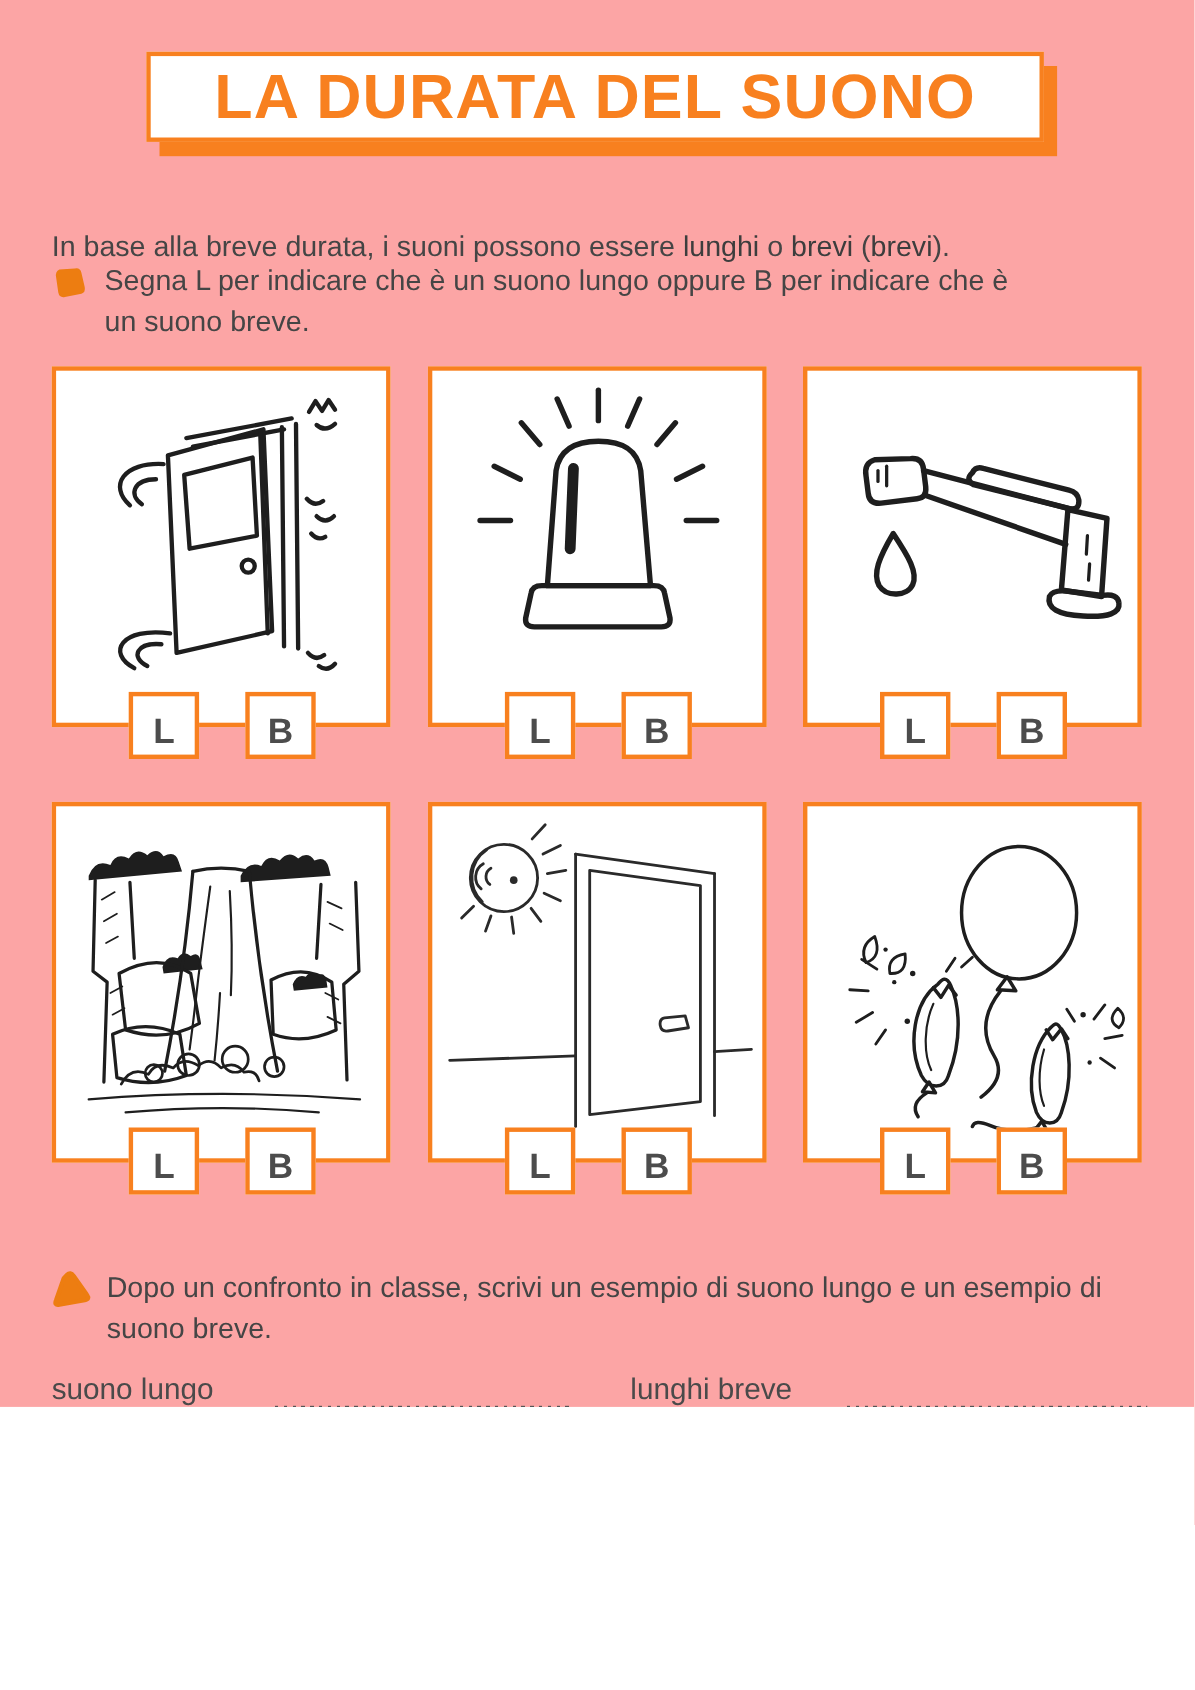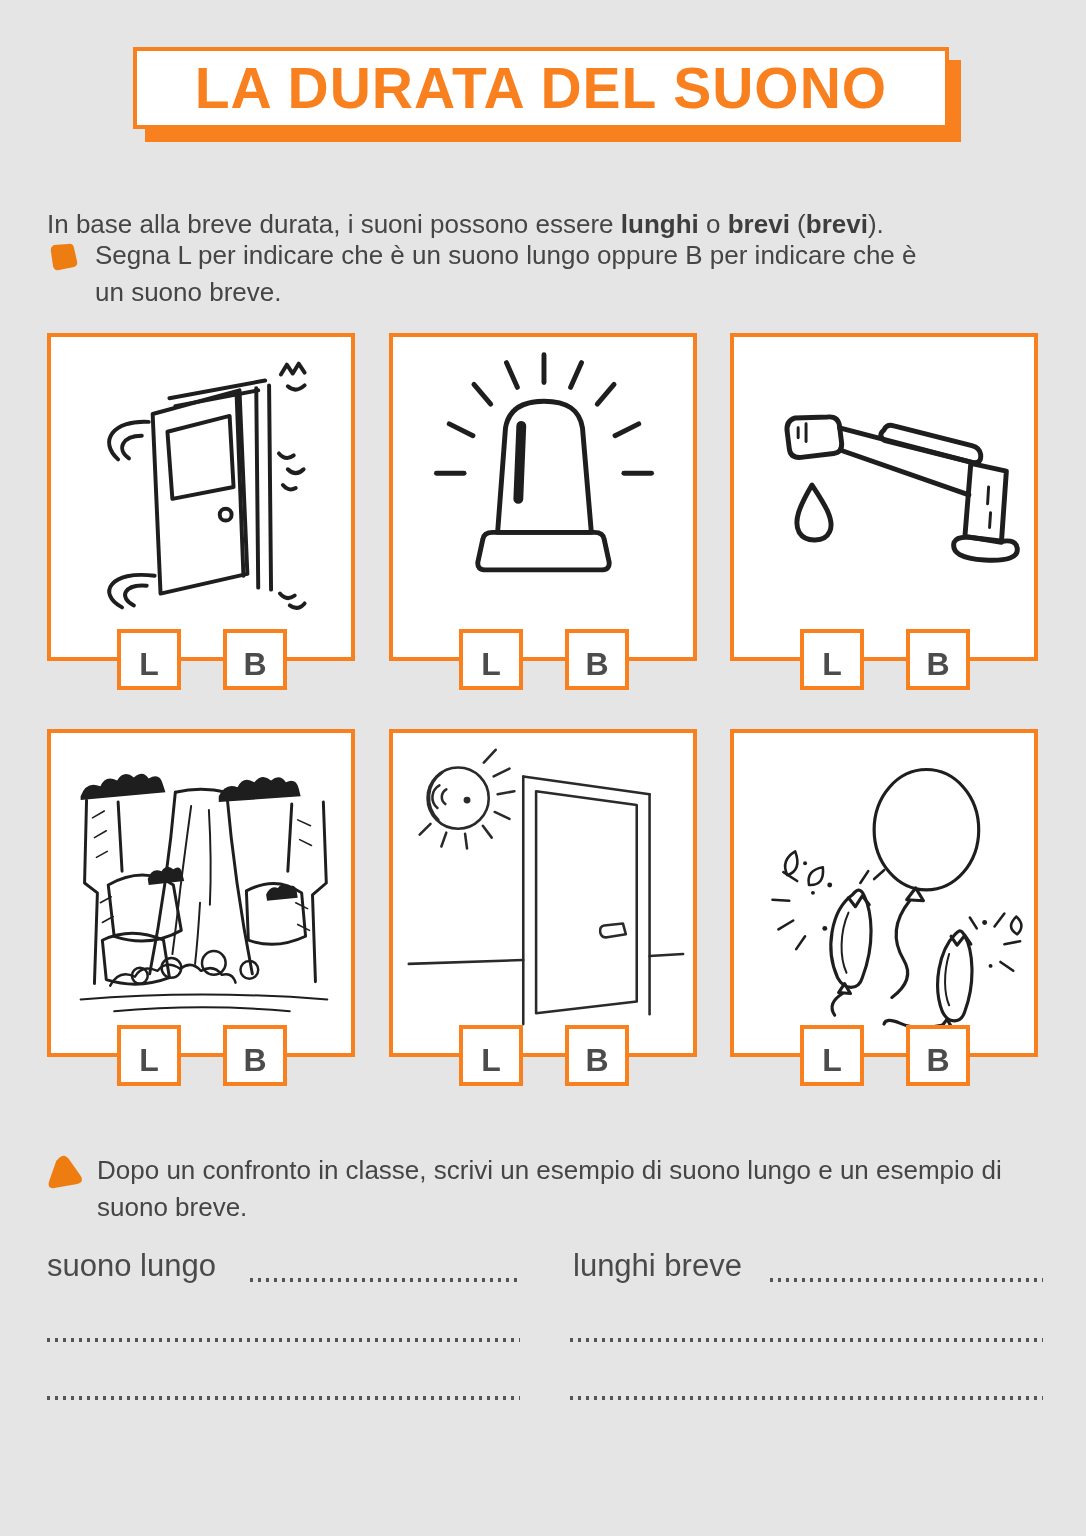--- a/index.html
+++ b/index.html
@@ -1,52 +1,52 @@
 <!DOCTYPE html>
 <html><head>
 <meta charset="utf-8">
 <style>
   html,body{margin:0;padding:0;background:#ffffff;}
   #page{
-    position:relative;width:1086px;height:1536px;margin:0 auto;background:#e5e5e5;
+    position:relative;width:1086px;height:1279px;margin:0 auto;background:#fca5a5;
     font-family:"Liberation Sans","DejaVu Sans",sans-serif;color:#434343;overflow:hidden;
   }
   
   .title-box{
     position:absolute;left:133px;top:47px;width:816px;height:82px;
     background:#fff;border:4px solid #F8801F;box-shadow:12px 13px 0 #F8801F;
     display:flex;align-items:center;justify-content:center;box-sizing:border-box;
   }
   .title-box h1{
     margin:0;font-size:57px;font-weight:bold;letter-spacing:1px;color:#F8801F;white-space:nowrap;
   }
   
   .intro{position:absolute;left:47px;top:181px;width:1000px;font-size:26px;line-height:35px;color:#454545;}
-  .intro b{font-weight:bold;color:#3d3d3d;}
+  .intro b{font-weight:normal;color:#3d3d3d;}
   .task{position:absolute;left:47px;display:flex;align-items:flex-start;}
   .task .bullet{flex:0 0 auto;margin-top:3px;}
   .task .task-text{margin-left:14px;font-size:26px;line-height:37px;color:#454545;}
   #task1{top:237px;} #task1 .task-text{width:845px;}
   #task2{top:1152px;} #task2 .task-text{width:915px;}
   
   .pic-box{
     position:absolute;width:308px;height:328px;border:4px solid #F8801F;background:#fff;box-sizing:border-box;
   }
   .pic-box svg.drawing{position:absolute;left:2px;top:2px;width:296px;height:296px;}
   .lb{
     position:absolute;width:64px;height:61px;border:4px solid #F8801F;background:#fff;box-sizing:border-box;
     top:292px;display:flex;align-items:center;justify-content:center;
     font-size:32px;font-weight:bold;color:#4c4c4c;padding-top:10px;
   }
   .lb.l{left:66px;} .lb.b{left:172px;}
   
   #box1{left:47px;top:333px;} #box2{left:389px;top:333px;} #box3{left:730px;top:333px;}
   #box4{left:47px;top:729px;} #box5{left:389px;top:729px;} #box6{left:730px;top:729px;}
   
-  .ans-label{position:absolute;font-size:31px;color:#4a4a4a;white-space:nowrap;}
+  .ans-label{position:absolute;font-size:27px;color:#4a4a4a;white-space:nowrap;}
   .dotline{
     position:absolute;height:4px;
     background-image:repeating-linear-gradient(to right,#555 0 3px,transparent 3px 8px);
   }
   
   .footer{position:absolute;left:0;top:1438px;width:100%;text-align:center;font-size:27px;color:#141414;}
   svg .ink{stroke:#1e1e1e;fill:none;stroke-linecap:round;stroke-linejoin:round;}
   svg .thin{stroke:#2a2a2a;fill:none;stroke-linecap:round;stroke-linejoin:round;}
 </style>
 </head>

